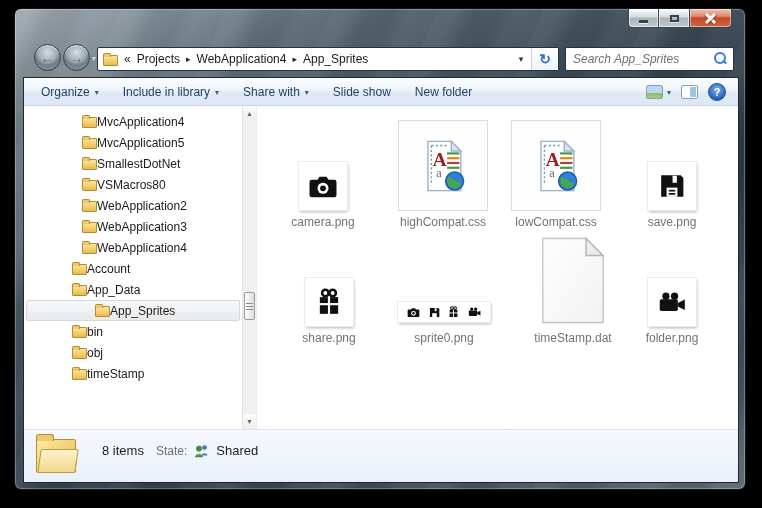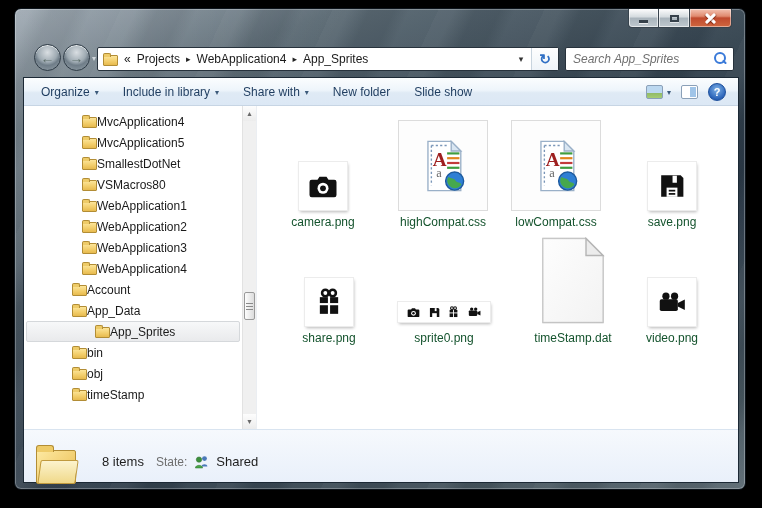--- a/index.html
+++ b/index.html
@@ -133,33 +133,33 @@
     display:flex;flex-direction:column;align-items:center;justify-content:center;gap:2px;
   }
   .sb-thumb i{display:block;width:7px;height:1px;background:#8a8a8a;}
   
   .splitter{width:12px;flex:none;background:#fff;border-left:1px solid #ebeef2;}
   
   .content{position:relative;flex:1;background:#fff;overflow:hidden;}
   .file{position:absolute;width:120px;display:flex;flex-direction:column;align-items:center;}
   .file .icon-zone{height:100px;width:100%;display:flex;align-items:flex-end;justify-content:center;}
   .file.row2 .icon-zone{height:92px;}
-  .file .fname{font-size:12px;color:#14532d;margin-top:3px;white-space:nowrap;}
+  .file .fname{font-size:12px;color:#737373;margin-top:3px;white-space:nowrap;}
   .thumb{width:48px;height:48px;background:#fff;box-shadow:0 0 0 1px #ececec,1px 2px 3px rgba(0,0,0,.28);
     display:flex;align-items:center;justify-content:center;margin-bottom:2px;}
   .frame{width:90px;height:91px;background:#fdfdfd;border:1px solid #dcdcdc;box-sizing:border-box;
     display:flex;align-items:center;justify-content:center;margin-bottom:1px;}
   .strip{width:92px;height:20px;background:#fff;box-shadow:0 0 0 1px #ececec,1px 2px 3px rgba(0,0,0,.28);
     display:flex;align-items:center;justify-content:space-evenly;margin-bottom:6px;}
   .docicon{margin-bottom:0;}
   
   .statusbar{
     height:53px;box-sizing:border-box;border-top:1px solid #d9e4f0;
     background:linear-gradient(180deg,#f6f9fd,#e9f0fa);
-    display:flex;align-items:flex-start;padding-top:20px;
+    display:flex;align-items:flex-start;padding-top:9px;
   }
   .status-folder{width:40px;height:34px;position:relative;margin-left:12px;flex:none;border-radius:2px;
     background:linear-gradient(135deg,#fde9a2 0%,#f2cf72 60%,#e3b44c 100%);
     border:1px solid #b28d35;box-sizing:border-box;}
   .status-folder::before{content:"";position:absolute;top:-6px;left:-1px;width:16px;height:6px;
     background:#eecb68;border:1px solid #b28d35;border-bottom:none;border-radius:3px 3px 0 0;}
   .status-folder::after{content:"";position:absolute;left:2px;right:-2px;bottom:-1px;height:22px;
     background:linear-gradient(180deg,#fcf3cd,#f0d98a);border:1px solid #c09a3e;border-radius:2px;transform:skewX(-8deg);}
   .status-text{display:flex;align-items:center;margin-left:26px;margin-top:4px;font-size:13px;color:#1e1e1e;gap:6px;}
   .status-label{color:#6e6e6e;font-size:12px;margin-left:6px;}
@@ -222,24 +222,24 @@
       </div>
       <div class="tb-item">
         <span>Include in library</span>
         <span class="tb-chevron">▾</span>
       </div>
       <div class="tb-item">
         <span>Share with</span>
         <span class="tb-chevron">▾</span>
       </div>
       <div class="tb-item">
+        <span>Slide show</span>
+      </div>
+      <div class="tb-item">
         <span>New folder</span>
-      </div>
-      <div class="tb-item">
-        <span>Slide show</span>
       </div>
       <div class="tb-right">
         <span style="display:flex;align-items:center;gap:4px;">
           <span class="views-icon"></span>
           <span class="tb-chevron">▾</span>
         </span>
         <span class="pane-icon"></span>
         <span class="help-icon">?</span>
       </div>
     </div>
@@ -256,24 +256,20 @@
               <span class="fico"></span>
               <span>MvcApplication5</span>
             </div>
           <div class="tree-row lvl1">
               <span class="fico"></span>
               <span>SmallestDotNet</span>
             </div>
           <div class="tree-row lvl1">
               <span class="fico"></span>
               <span>VSMacros80</span>
-            </div>
-          <div class="tree-row lvl1">
-              <span class="fico"></span>
-              <span>WebApplication1</span>
             </div>
           <div class="tree-row lvl1">
               <span class="fico"></span>
               <span>WebApplication2</span>
             </div>
           <div class="tree-row lvl1">
               <span class="fico"></span>
               <span>WebApplication3</span>
             </div>
           <div class="tree-row lvl1">
@@ -466,21 +462,21 @@
           <div class="icon-zone">
               <div class="thumb">
             <svg width="28" height="21" viewBox="0 0 24 18">
                   <circle cx="6.8" cy="3.6" r="3.1" fill="#111"></circle>
                   <circle cx="14.2" cy="3.6" r="3.1" fill="#111"></circle>
                   <rect x="1.5" y="6.2" width="15.5" height="10" rx="1.5" fill="#111"></rect>
                   <path d="M17 9.5l6-3v9l-6-3z" fill="#111"></path>
                 </svg>
           </div>
             </div>
-          <div class="fname">video.png</div>
+          <div class="fname">folder.png</div>
         </div>
 
       </div>
     </div>
 
     <div class="statusbar">
       <div class="status-folder"></div>
       <div class="status-text">
         <span>8 items</span>
         <span class="status-label">State:</span>

